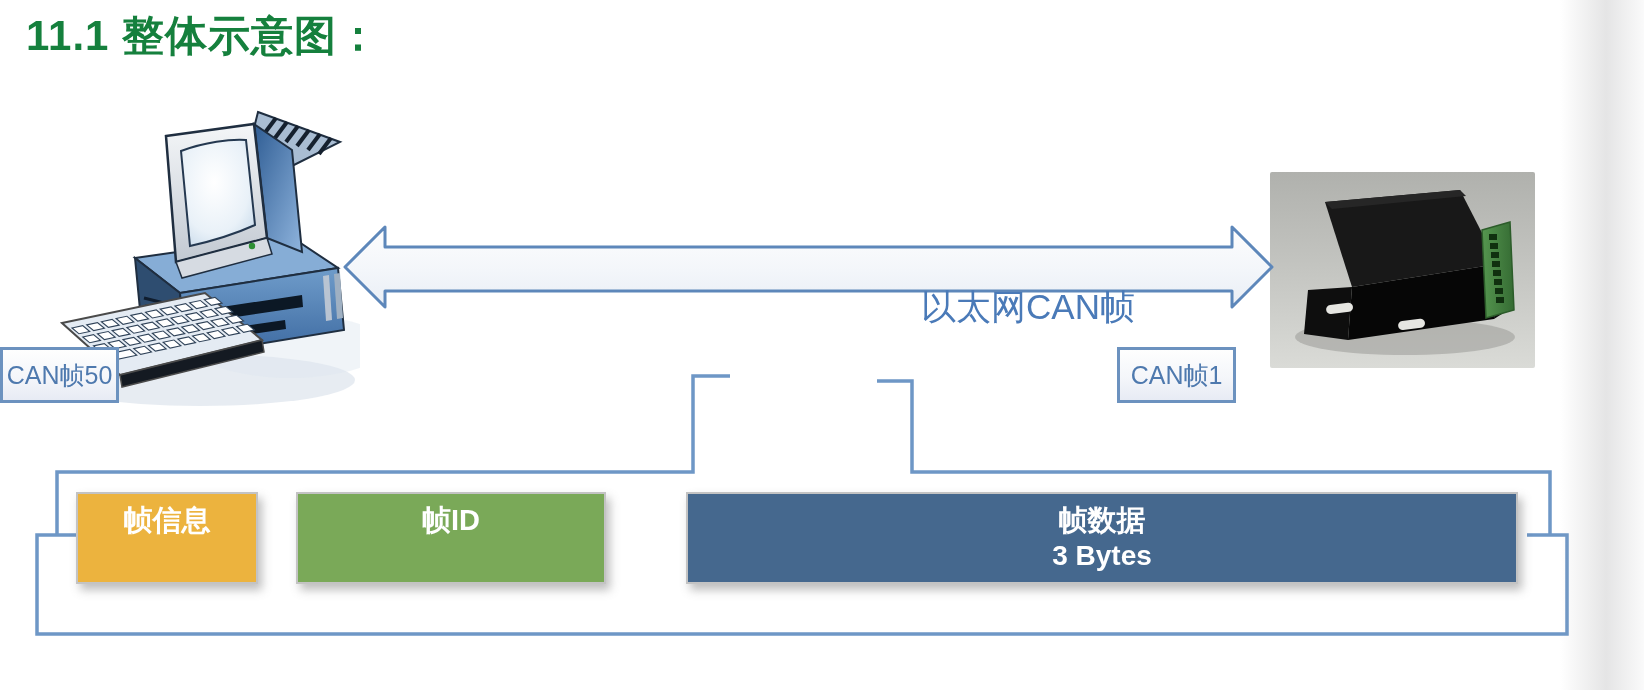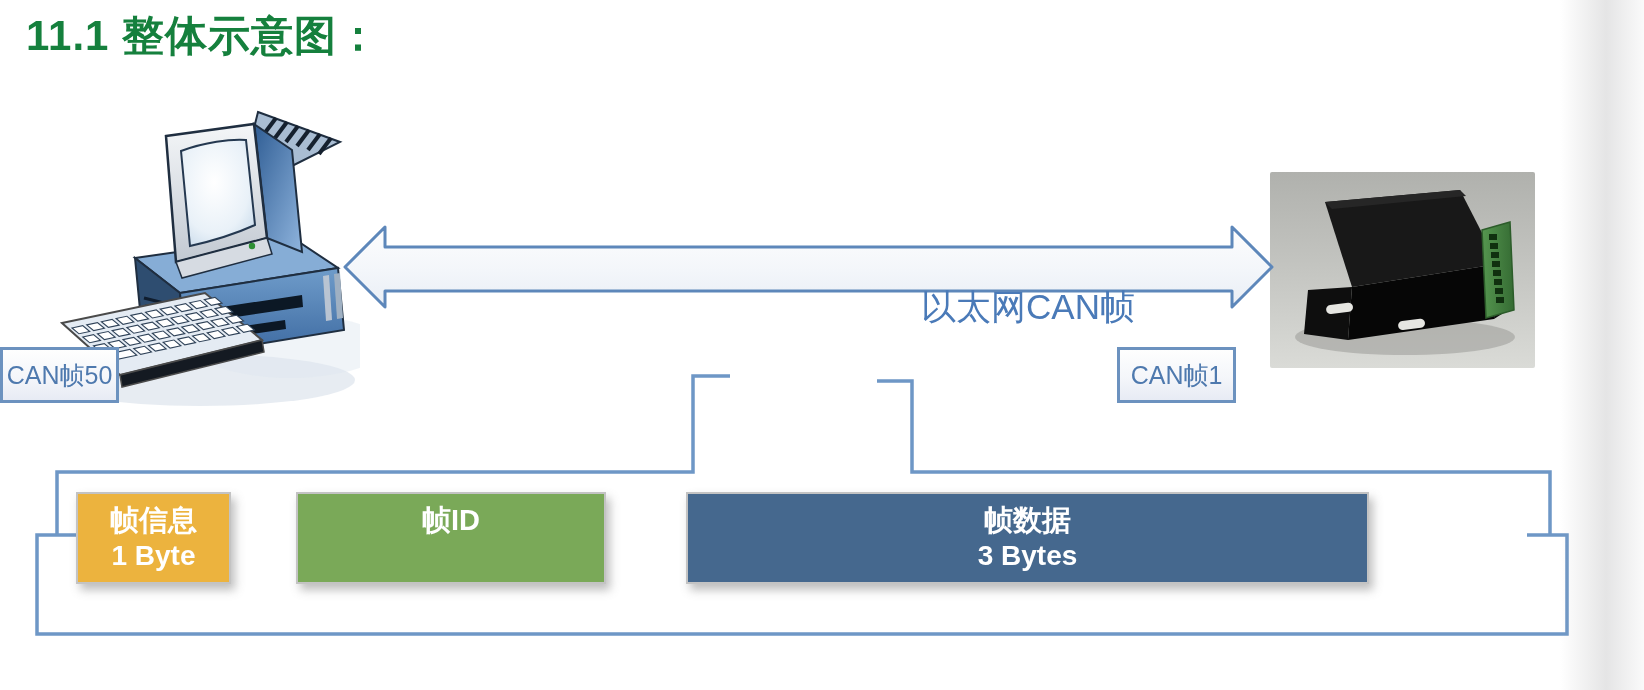--- a/index.html
+++ b/index.html
@@ -32,23 +32,23 @@
   .can-box:nth-of-type(3){left:730px;}
   .can-box:nth-of-type(4){left:925px;}
   .can-box:nth-of-type(5){left:1117px;}
 
   
   .bar{position:absolute;top:492px;height:92px;z-index:3;box-sizing:border-box;
        border:2px solid #c3c3c3;color:#ffffff;text-align:center;
        box-shadow:4px 6px 9px rgba(110,110,110,0.45);}
   .bar .bar-label{font-size:29px;font-weight:bold;margin-top:8px;line-height:36px;}
   .bar .bar-size{font-size:28px;font-weight:bold;line-height:36px;}
-  .bar-info{left:76px;width:155px;}
+  .bar-info{left:76px;width:182px;}
   .bar-id{left:296px;width:310px;}
-  .bar-data{left:686px;width:683px;}
+  .bar-data{left:686px;width:832px;}
 
   .page-edge{position:absolute;right:0;top:0;width:84px;height:690px;z-index:6;pointer-events:none;
              background:linear-gradient(90deg,rgba(200,200,200,0) 0%,rgba(168,168,170,0.30) 55%,
                         rgba(215,215,217,0.12) 100%);}
 </style>
 </head>
 <body>
 
 <div class="page-title">11.1 整体示意图：</div>
 
@@ -222,21 +222,20 @@
 </div>
 <div class="can-box">
   <span>CAN帧49</span>
 </div>
 <div class="can-box">
   <span>CAN帧50</span>
 </div>
 
 <div class="bar bar-info" style="background-color: rgb(236, 179, 62);">
   <div class="bar-label">帧信息</div>
-  <div class="bar-size">1 Byte</div>
 </div>
 <div class="bar bar-id" style="background-color: rgb(122, 169, 88);">
   <div class="bar-label">帧ID</div>
 </div>
 <div class="bar bar-data" style="background-color: rgb(69, 104, 142);">
   <div class="bar-label">帧数据</div>
   <div class="bar-size">3 Bytes</div>
 </div>
 
 <div class="page-edge"></div>

